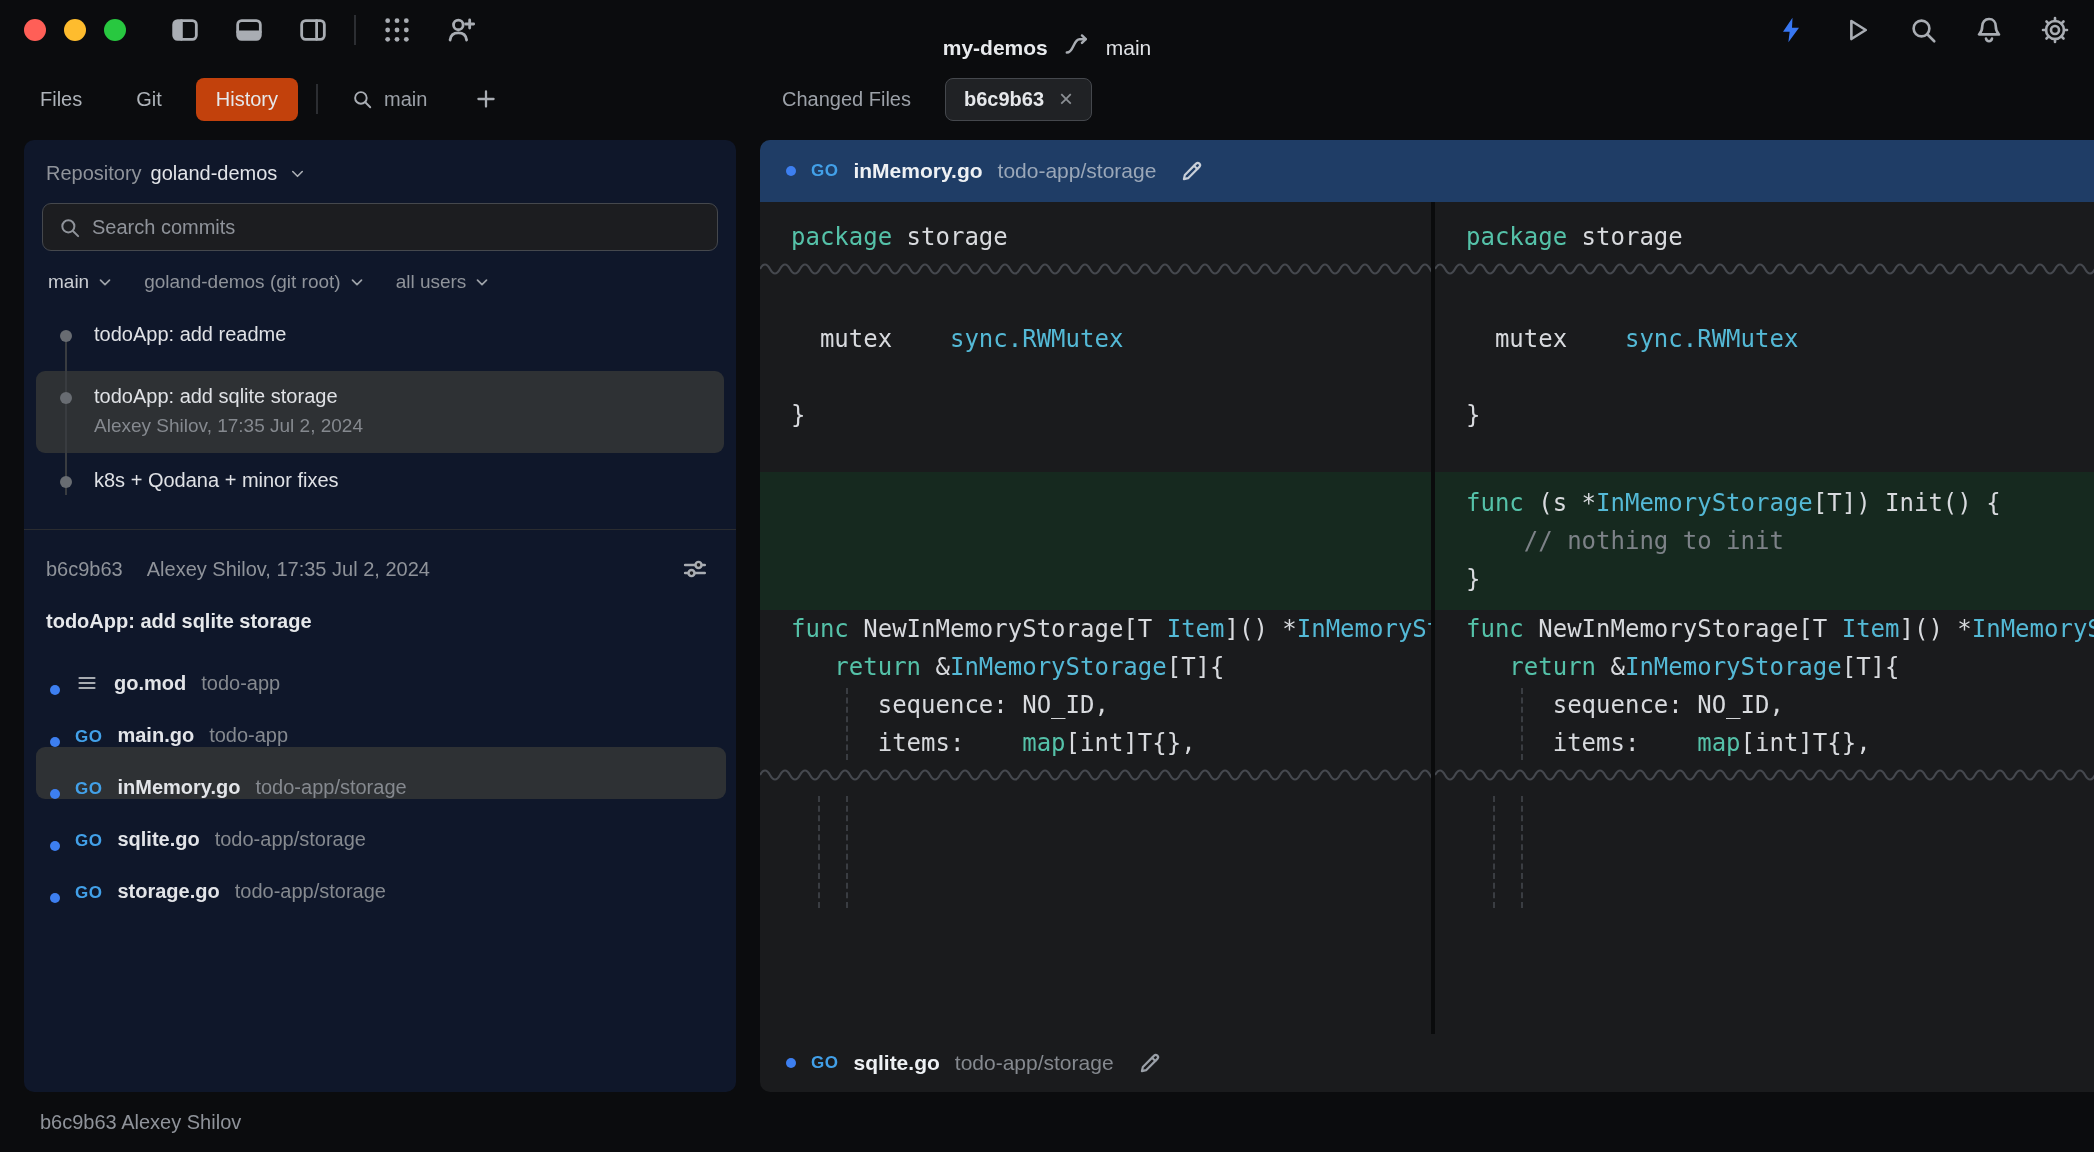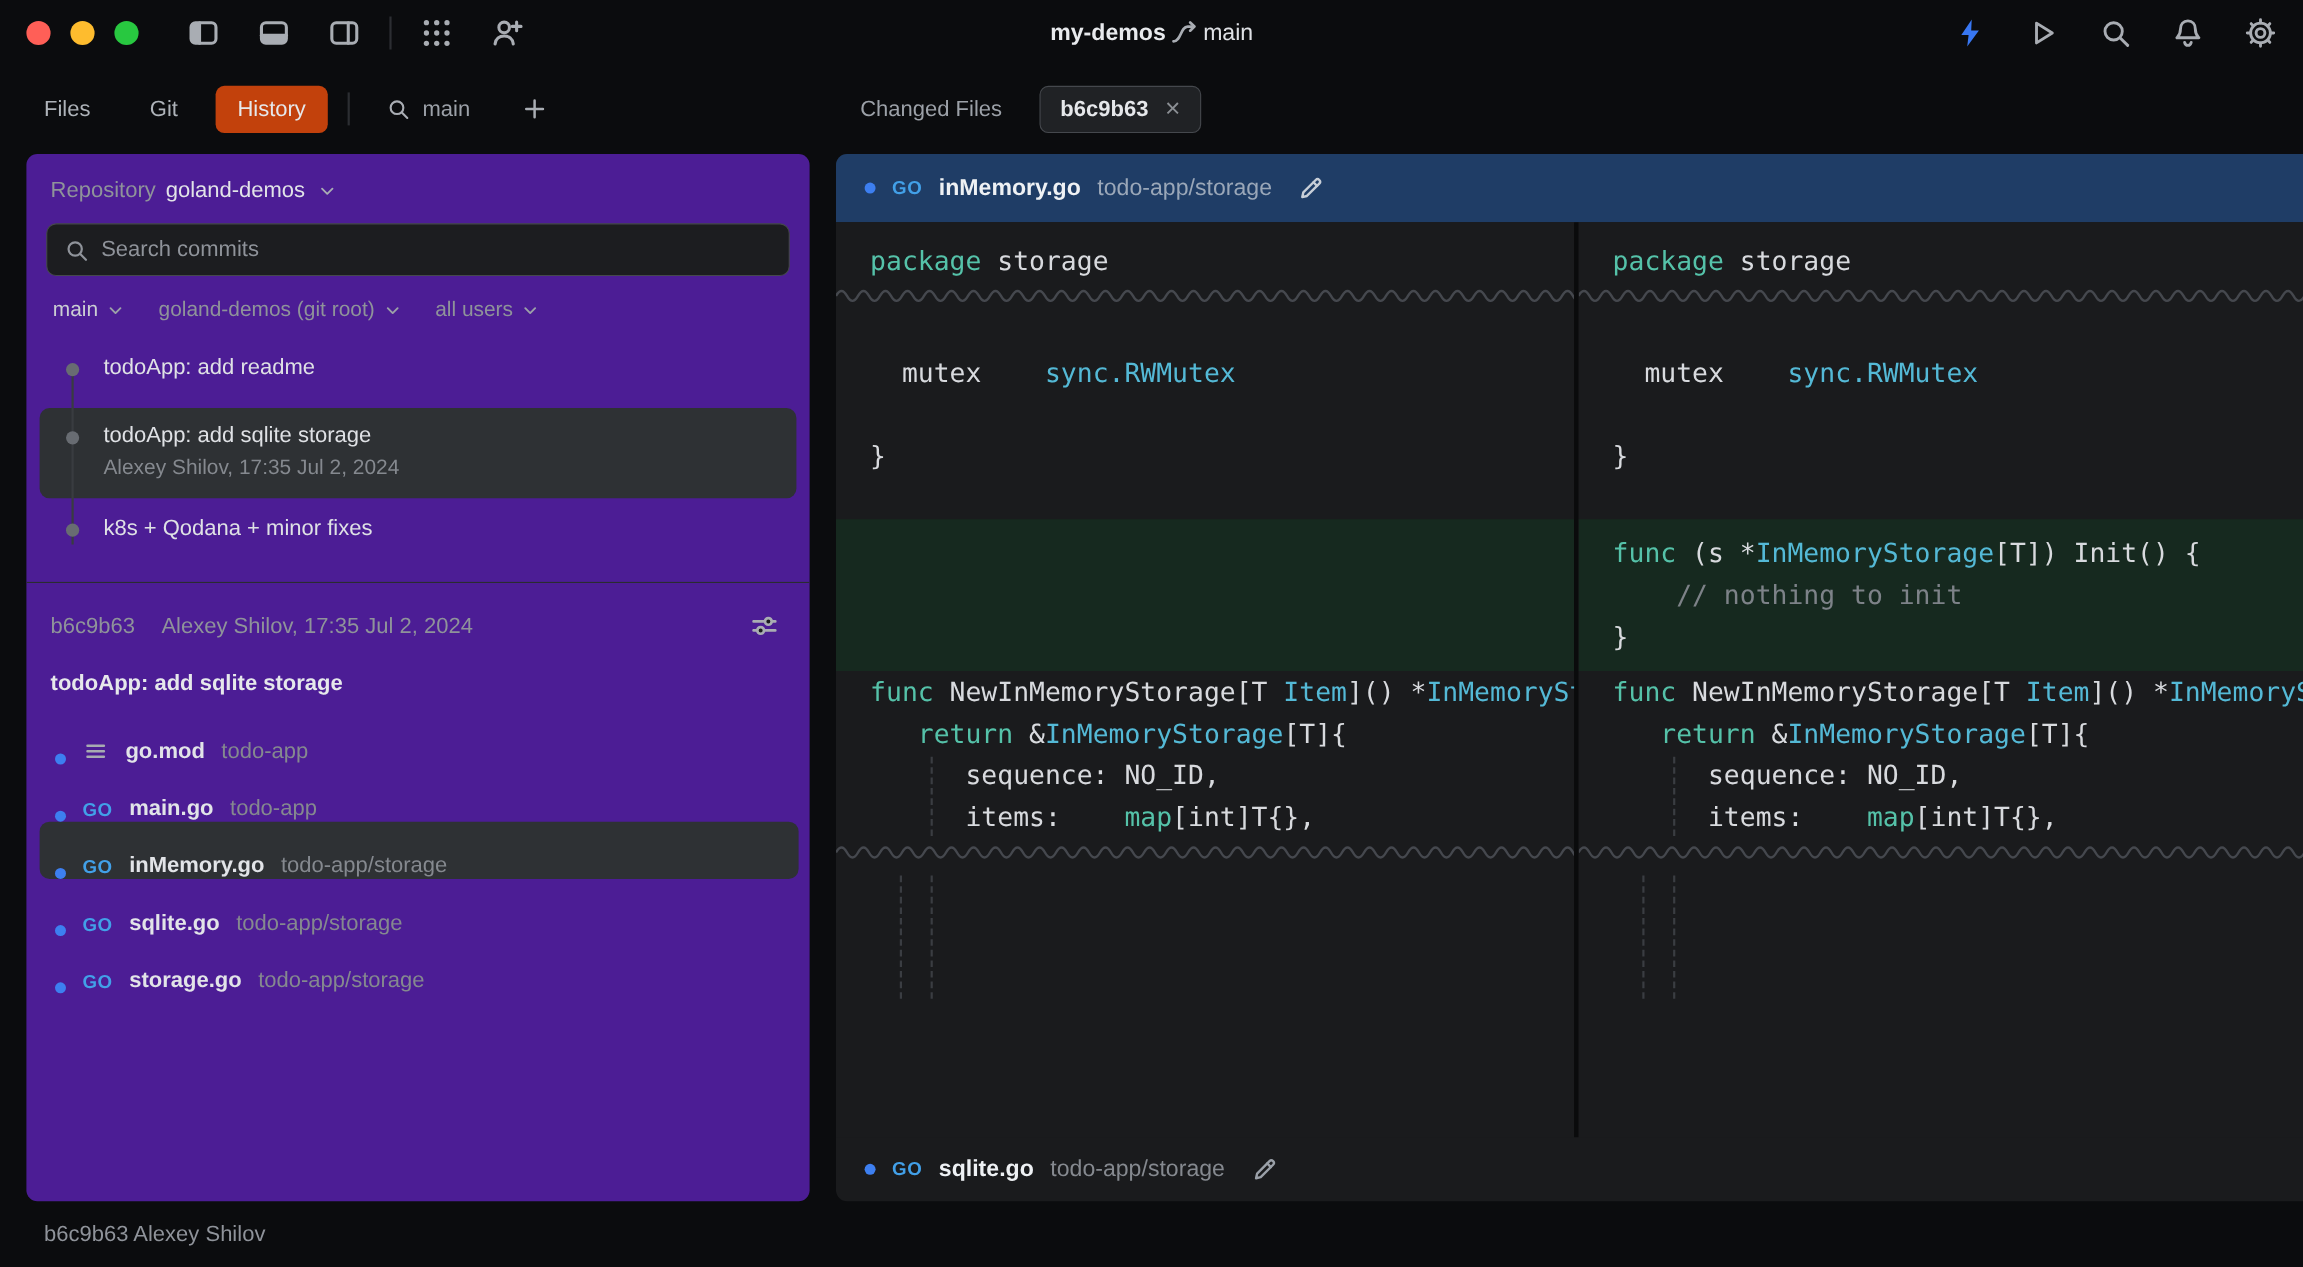--- a/index.html
+++ b/index.html
@@ -9,35 +9,35 @@
 
   
   .titlebar{position:absolute;top:0;left:0;right:0;height:60px;display:flex;align-items:center}
   .traffic{display:flex;gap:18px;margin-left:24px}
   .light{width:22px;height:22px;border-radius:50%}
   .light.red{background:#ff5f57}.light.yellow{background:#febc2e}.light.green{background:#28c840}
   .tb-group{display:flex;align-items:center;gap:26px;margin-left:40px}
   .icon-btn{width:38px;height:38px;display:flex;align-items:center;justify-content:center}
   .icon-btn svg{stroke:#a9adb3;fill:none;stroke-width:2.1;stroke-linecap:round;stroke-linejoin:round}
   .tb-divider{width:2px;height:30px;background:#2c2e32;margin:0 22px}
-  .tb-center{position:absolute;left:50%;top:0;height:60px;transform:translateX(-50%);display:flex;align-items:center;gap:2px}
+  .tb-center{position:absolute;left:50%;top:0;height:60px;transform:translateX(-50%);display:flex;align-items:flex-end;gap:14px}
   .tb-title{font-weight:700;font-size:21px;color:#e8eaed}
   .tb-branch{font-size:21px;color:#dfe1e5}
   .tb-right{position:absolute;right:20px;top:0;height:60px;display:flex;align-items:center;gap:28px}
 
   
   .sidebar-tabs{position:absolute;top:66px;left:6px;width:712px;height:66px;display:flex;align-items:center;padding-left:14px;font-size:20px}
   .tab{padding:10px 20px;color:#aeb3b9;border-radius:8px;white-space:nowrap}
   .tab.chip{background:#c2410c;color:#e6e8eb}
   .vtab-divider{width:2px;height:30px;background:#2c2e32;margin:0 18px}
   .search-tab{display:flex;align-items:center;gap:10px;color:#9ca1a8;padding:8px 14px}
   .plus-btn{margin-left:26px}
 
   
-  .side-panel{position:absolute;top:140px;left:24px;width:712px;bottom:60px;background:#4c1d95;border-radius:10px;overflow:hidden;display:flex;flex-direction:column;padding-top:16px;font-size:20px}
+  .side-panel{position:absolute;top:140px;left:24px;width:712px;bottom:60px;background:#0f172a;border-radius:10px;overflow:hidden;display:flex;flex-direction:column;padding-top:16px;font-size:20px}
   .repo-row{display:flex;align-items:center;gap:9px;padding:6px 22px 18px}
   .repo-label{color:#8f939a}
   .repo-name{color:#e2e4e8}
   .search-box{margin:0 18px;height:48px;border:1.5px solid #45484d;background:#1c1d20;border-radius:9px;display:flex;align-items:center;gap:11px;padding:0 14px;flex:none}
   .search-box input{flex:1;background:transparent;border:none;outline:none;color:#cfd2d6;font-size:20px;font-family:"Liberation Sans",sans-serif}
   .search-box input::placeholder{color:#8f939a}
   .filter-row{display:flex;gap:30px;padding:20px 24px 8px;color:#8f939a;font-size:19px}
   .filter{display:flex;align-items:center;gap:7px;white-space:nowrap}
   .filter.first{color:#cbced3}
   .commits{position:relative;padding:8px 12px 4px}

